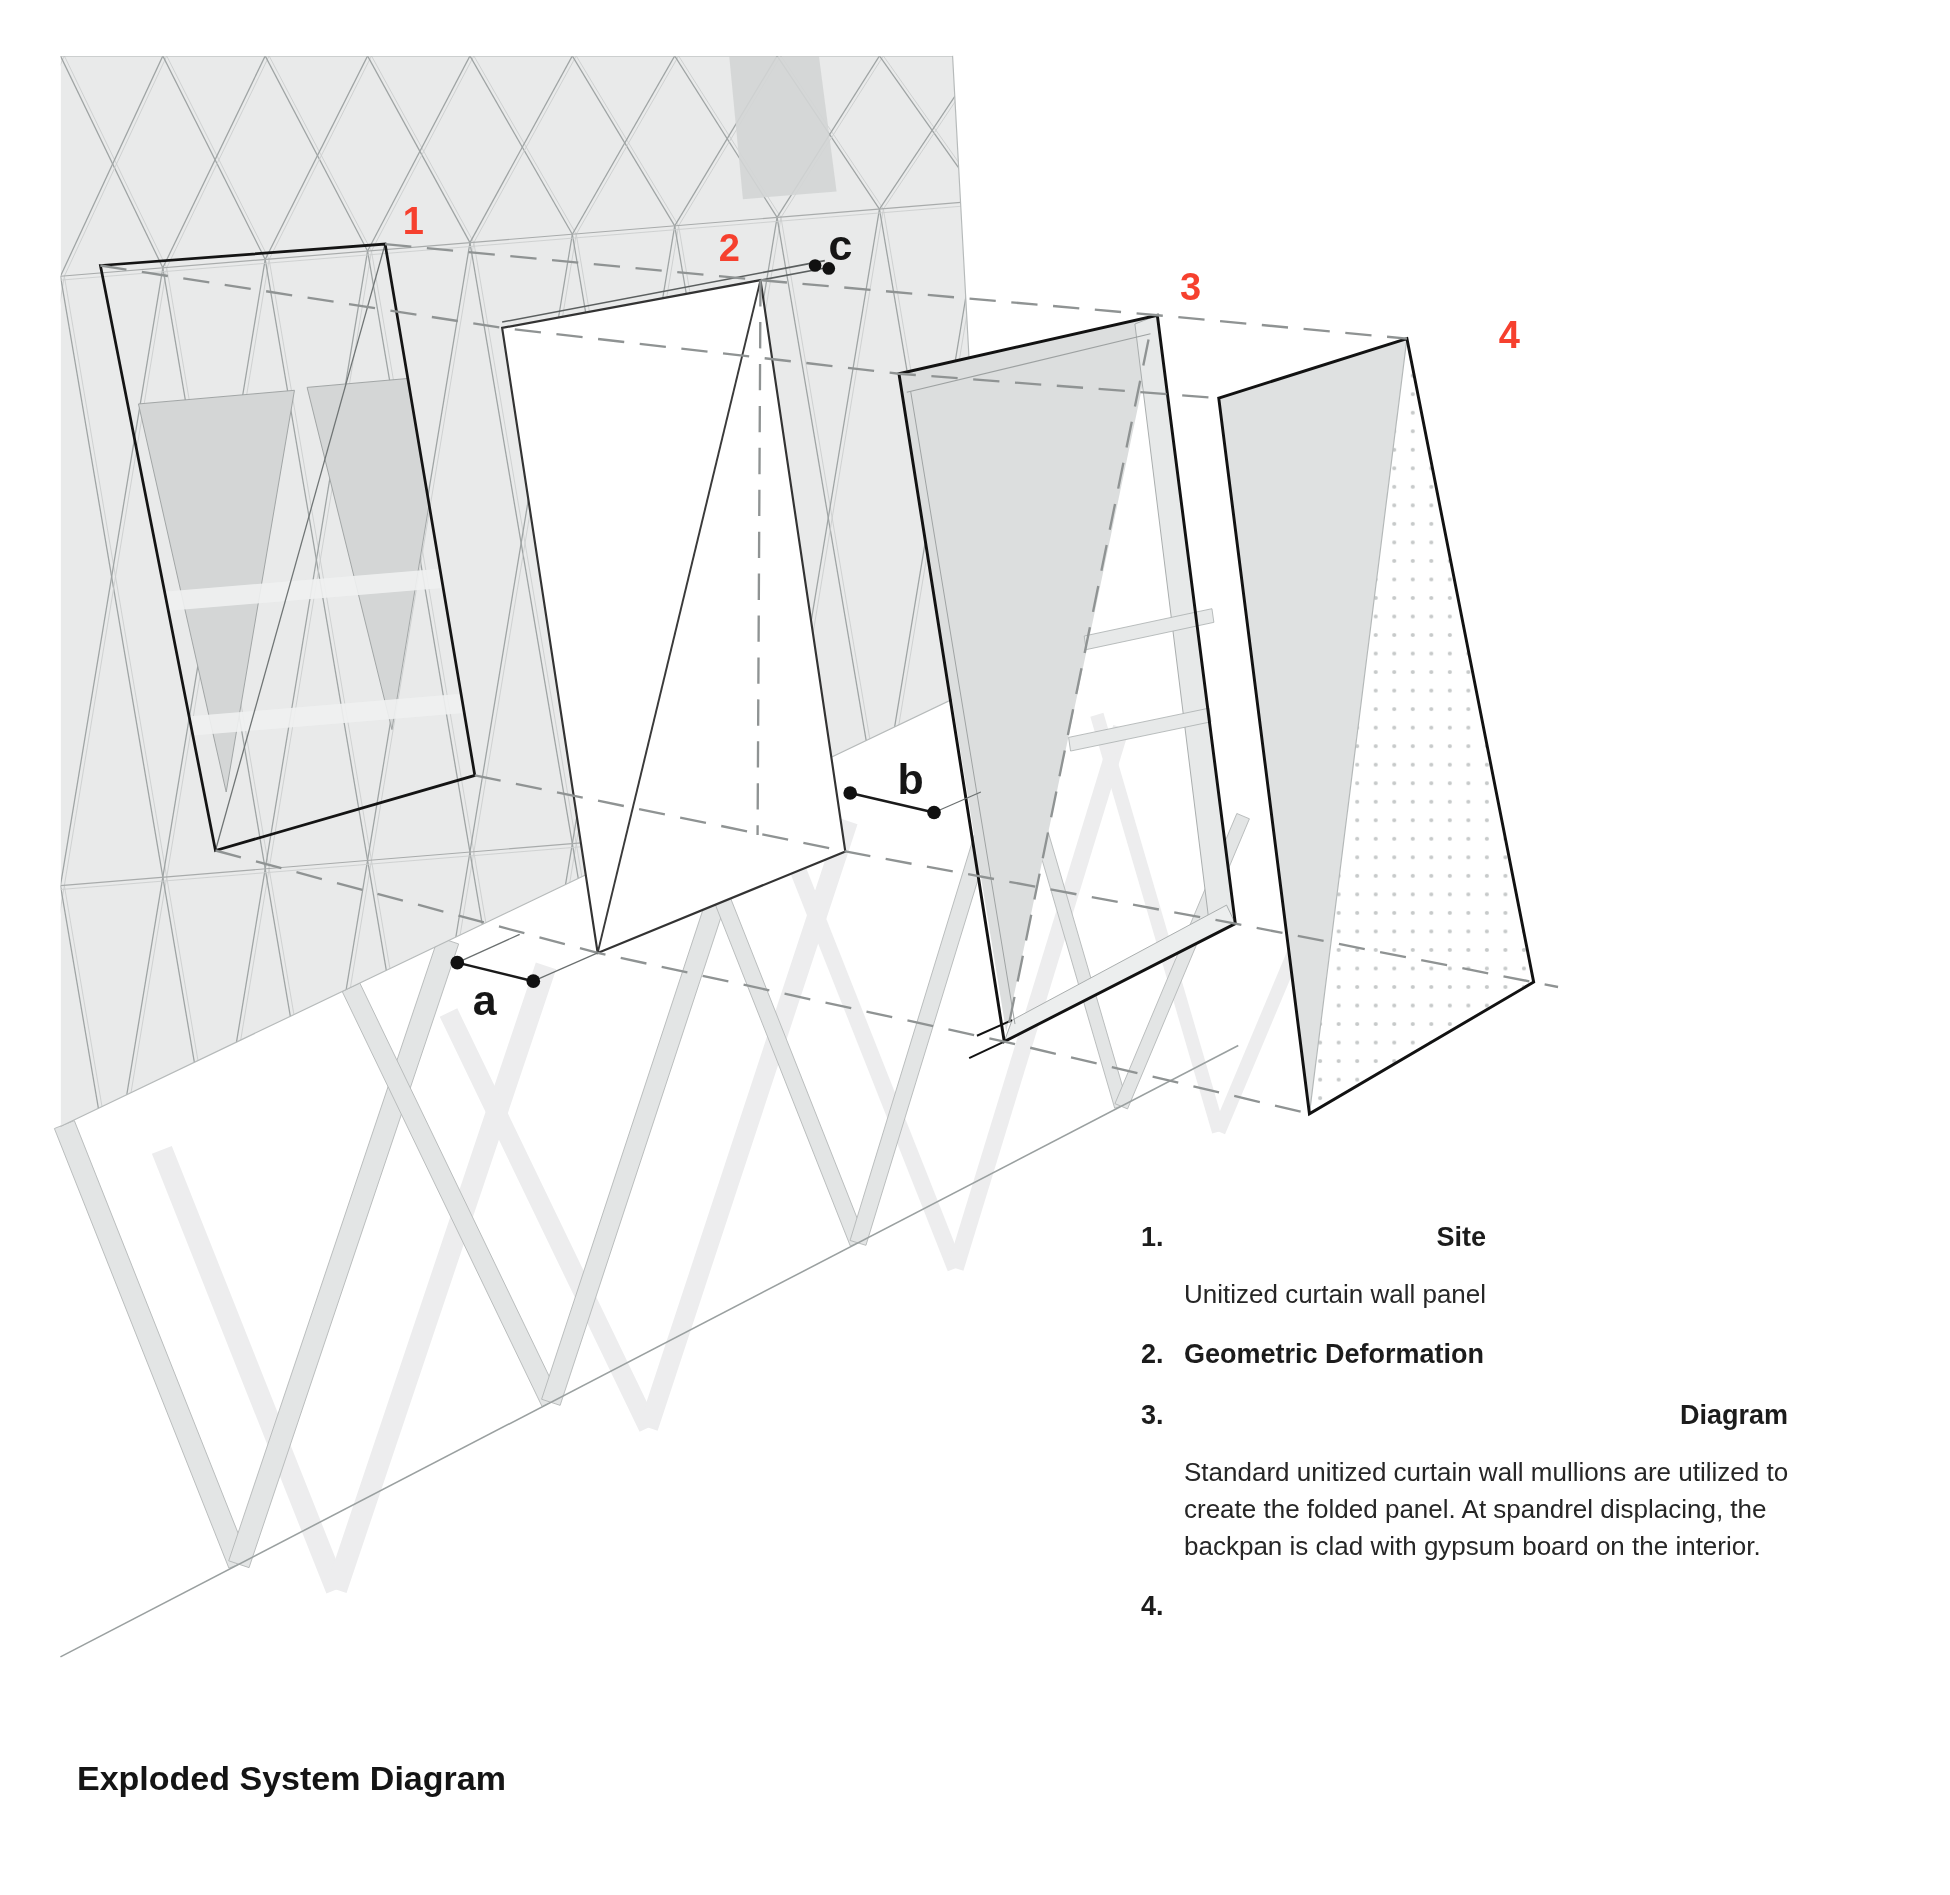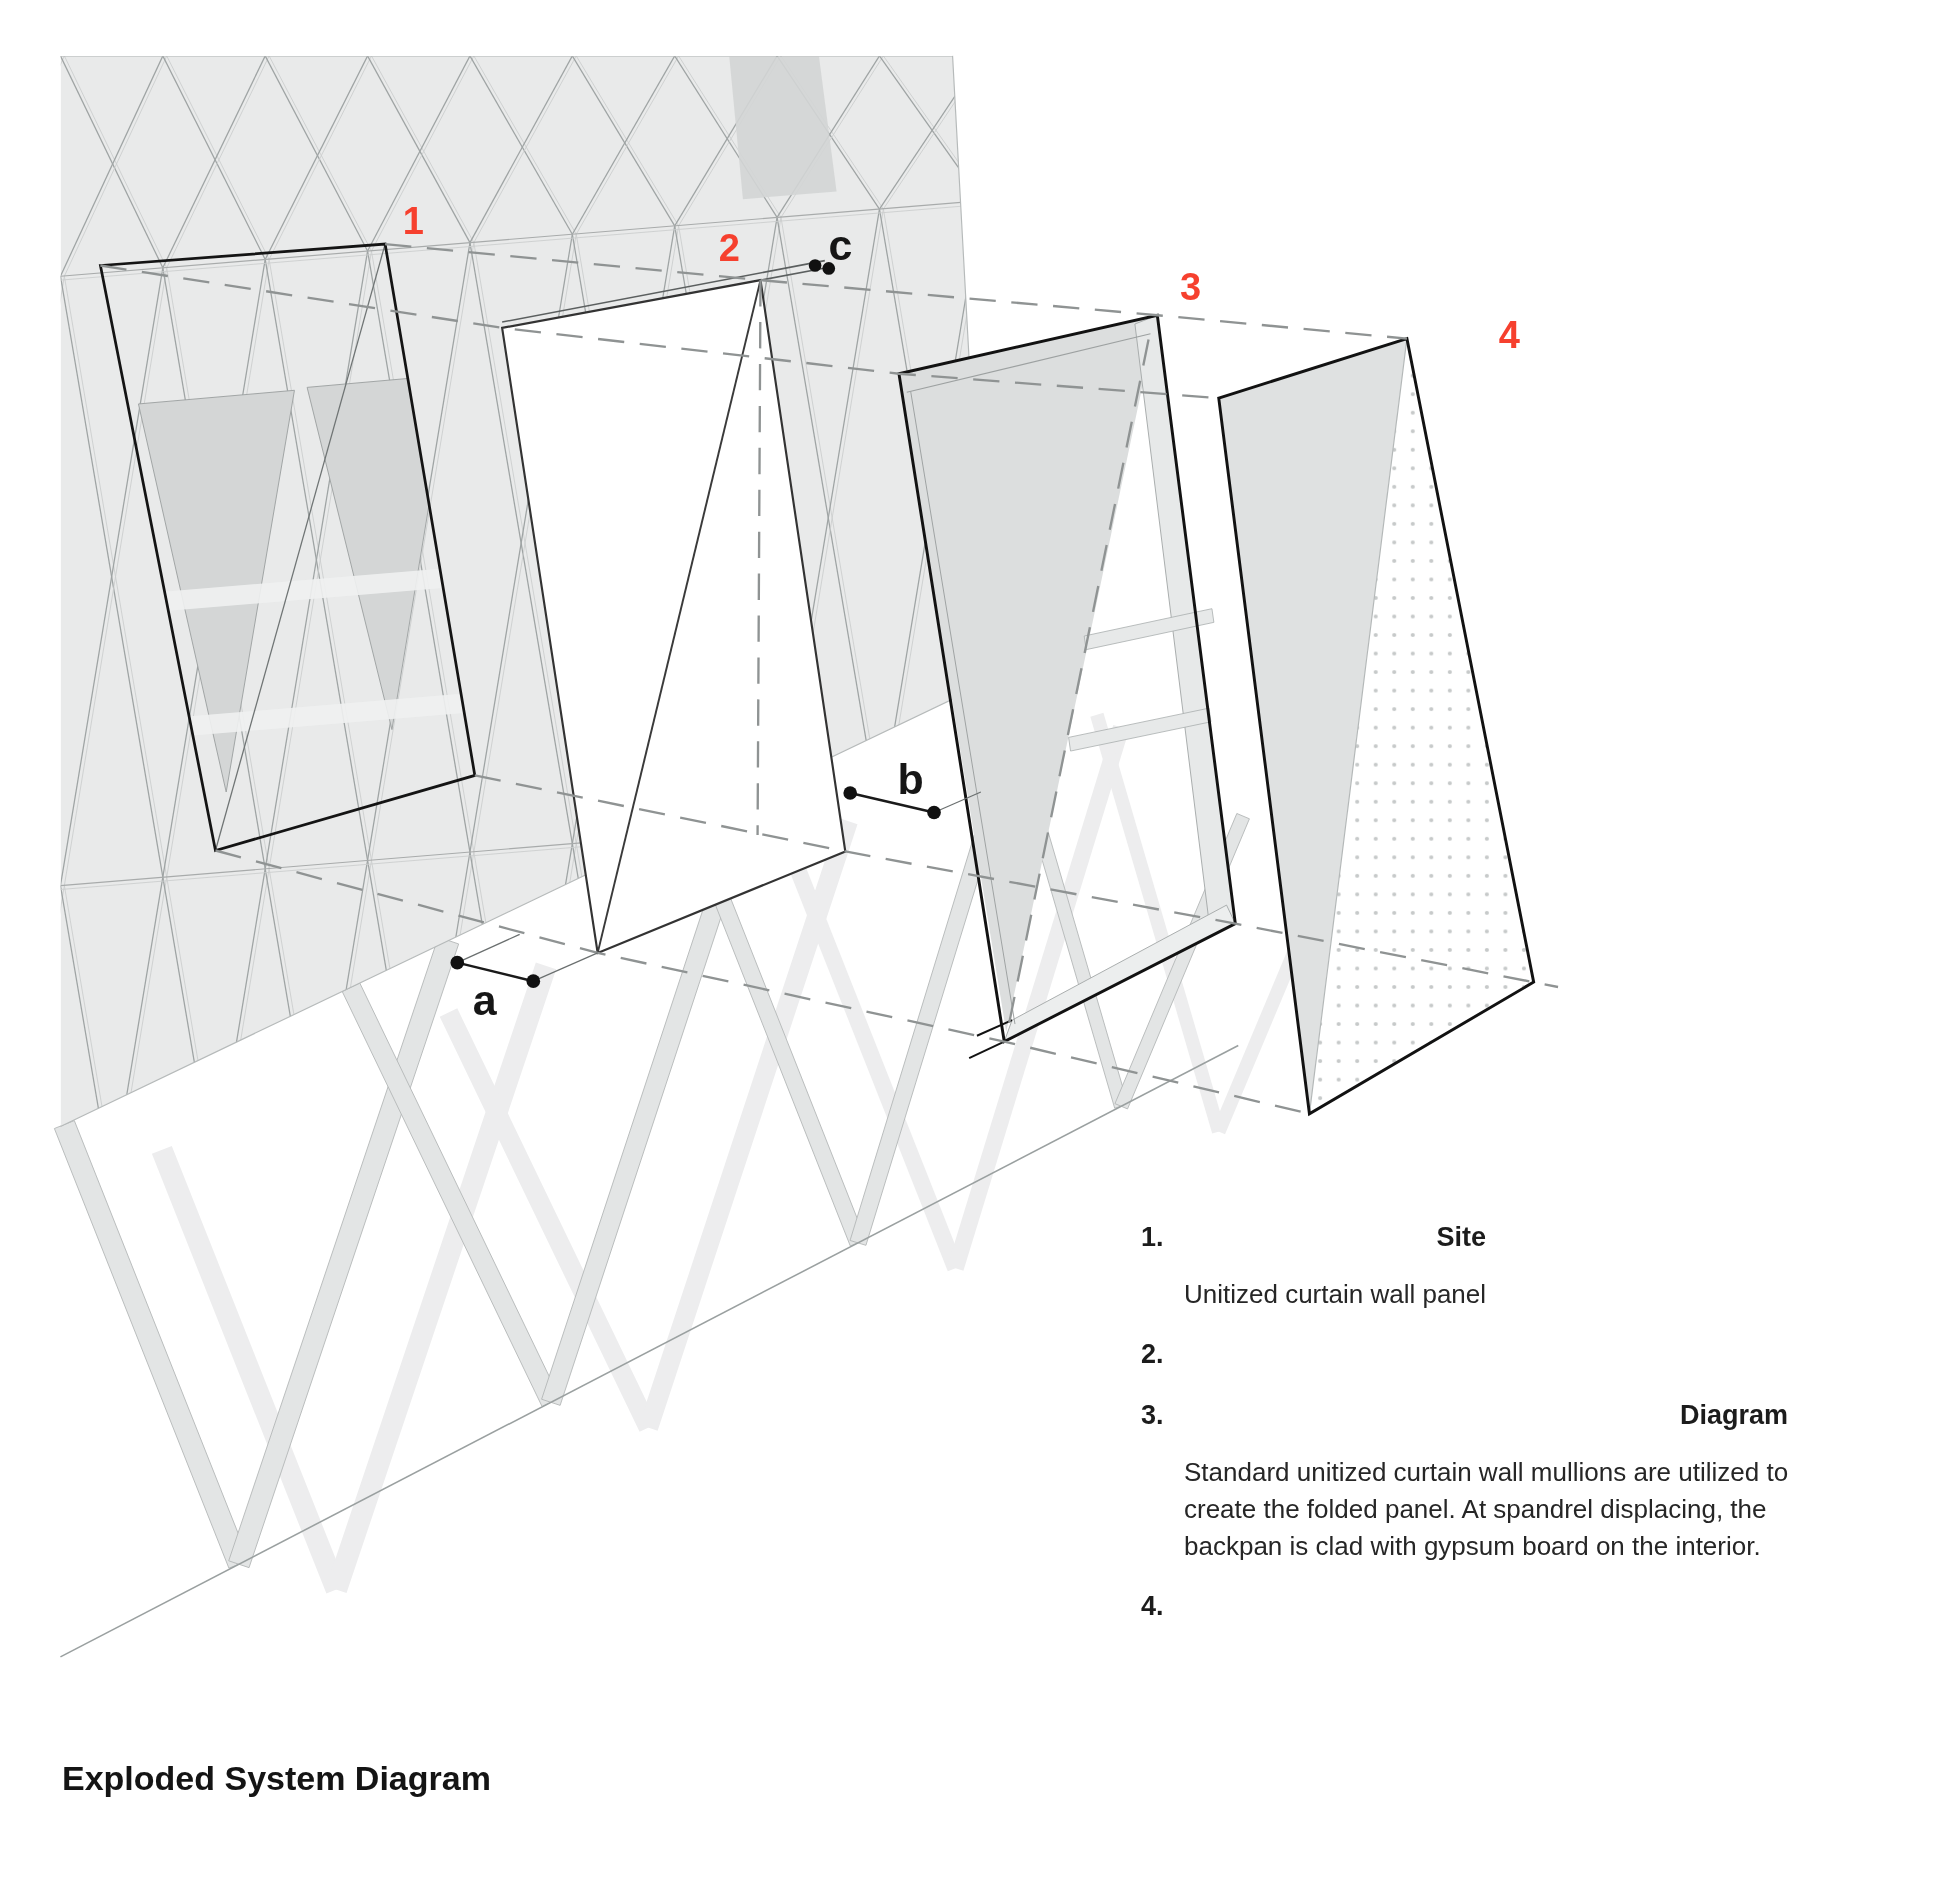--- a/index.html
+++ b/index.html
@@ -6,21 +6,21 @@
   #page{position:relative;width:1950px;height:1896px;background:#ffffff;overflow:hidden;
         font-family:"Liberation Sans", sans-serif;}
   svg{position:absolute;left:0;top:0;}
   .redmark{font-family:"Liberation Sans",sans-serif;font-weight:bold;font-size:39px;}
   .dimletter{font-family:"Liberation Sans",sans-serif;font-weight:bold;font-size:44px;fill:#161616;}
   #legend{position:absolute;left:1141px;top:1219px;width:683px;color:#1c1c1c;}
   .legend-item{display:flex;margin-bottom:23.4px;}
   .legend-num{flex:0 0 43px;font-weight:bold;font-size:27px;line-height:37px;}
   .legend-head{font-weight:bold;font-size:27px;line-height:37px;text-align:right;}
   .legend-body{font-size:26px;line-height:37px;color:#262626;white-space:pre-line;font-weight:400;margin-top:20px;}
-  #diagram-title{position:absolute;left:62px;top:1759px;font-size:34px;font-weight:bold;color:#141414;}
+  #diagram-title{position:absolute;left:77px;top:1759px;font-size:34px;font-weight:bold;color:#141414;}
 </style>
 </head>
 <body>
 
 <div id="page">
 
 <svg id="scene" width="1950" height="1896" viewBox="0 0 2000 1944">
   <defs>
     <clipPath id="facadeClip">
       <path d="M62,57 L977,57 L1012,700 L62,1155 Z"></path>
@@ -279,20 +279,21 @@
   <div class="legend-item">
     <div class="legend-num">1.</div>
     <div>
       <div class="legend-head">Site</div>
       <div class="legend-body">Unitized curtain wall panel</div>
     </div>
   </div>
   <div class="legend-item">
     <div class="legend-num">2.</div>
     <div>
+      <div class="legend-head">Geometric Deformation</div>
     </div>
   </div>
   <div class="legend-item">
     <div class="legend-num">3.</div>
     <div>
       <div class="legend-head">Diagram</div>
       <div class="legend-body">Standard unitized curtain wall mullions are utilized to
 create the folded panel. At spandrel displacing, the
 backpan is clad with gypsum board on the interior.</div>
     </div>

